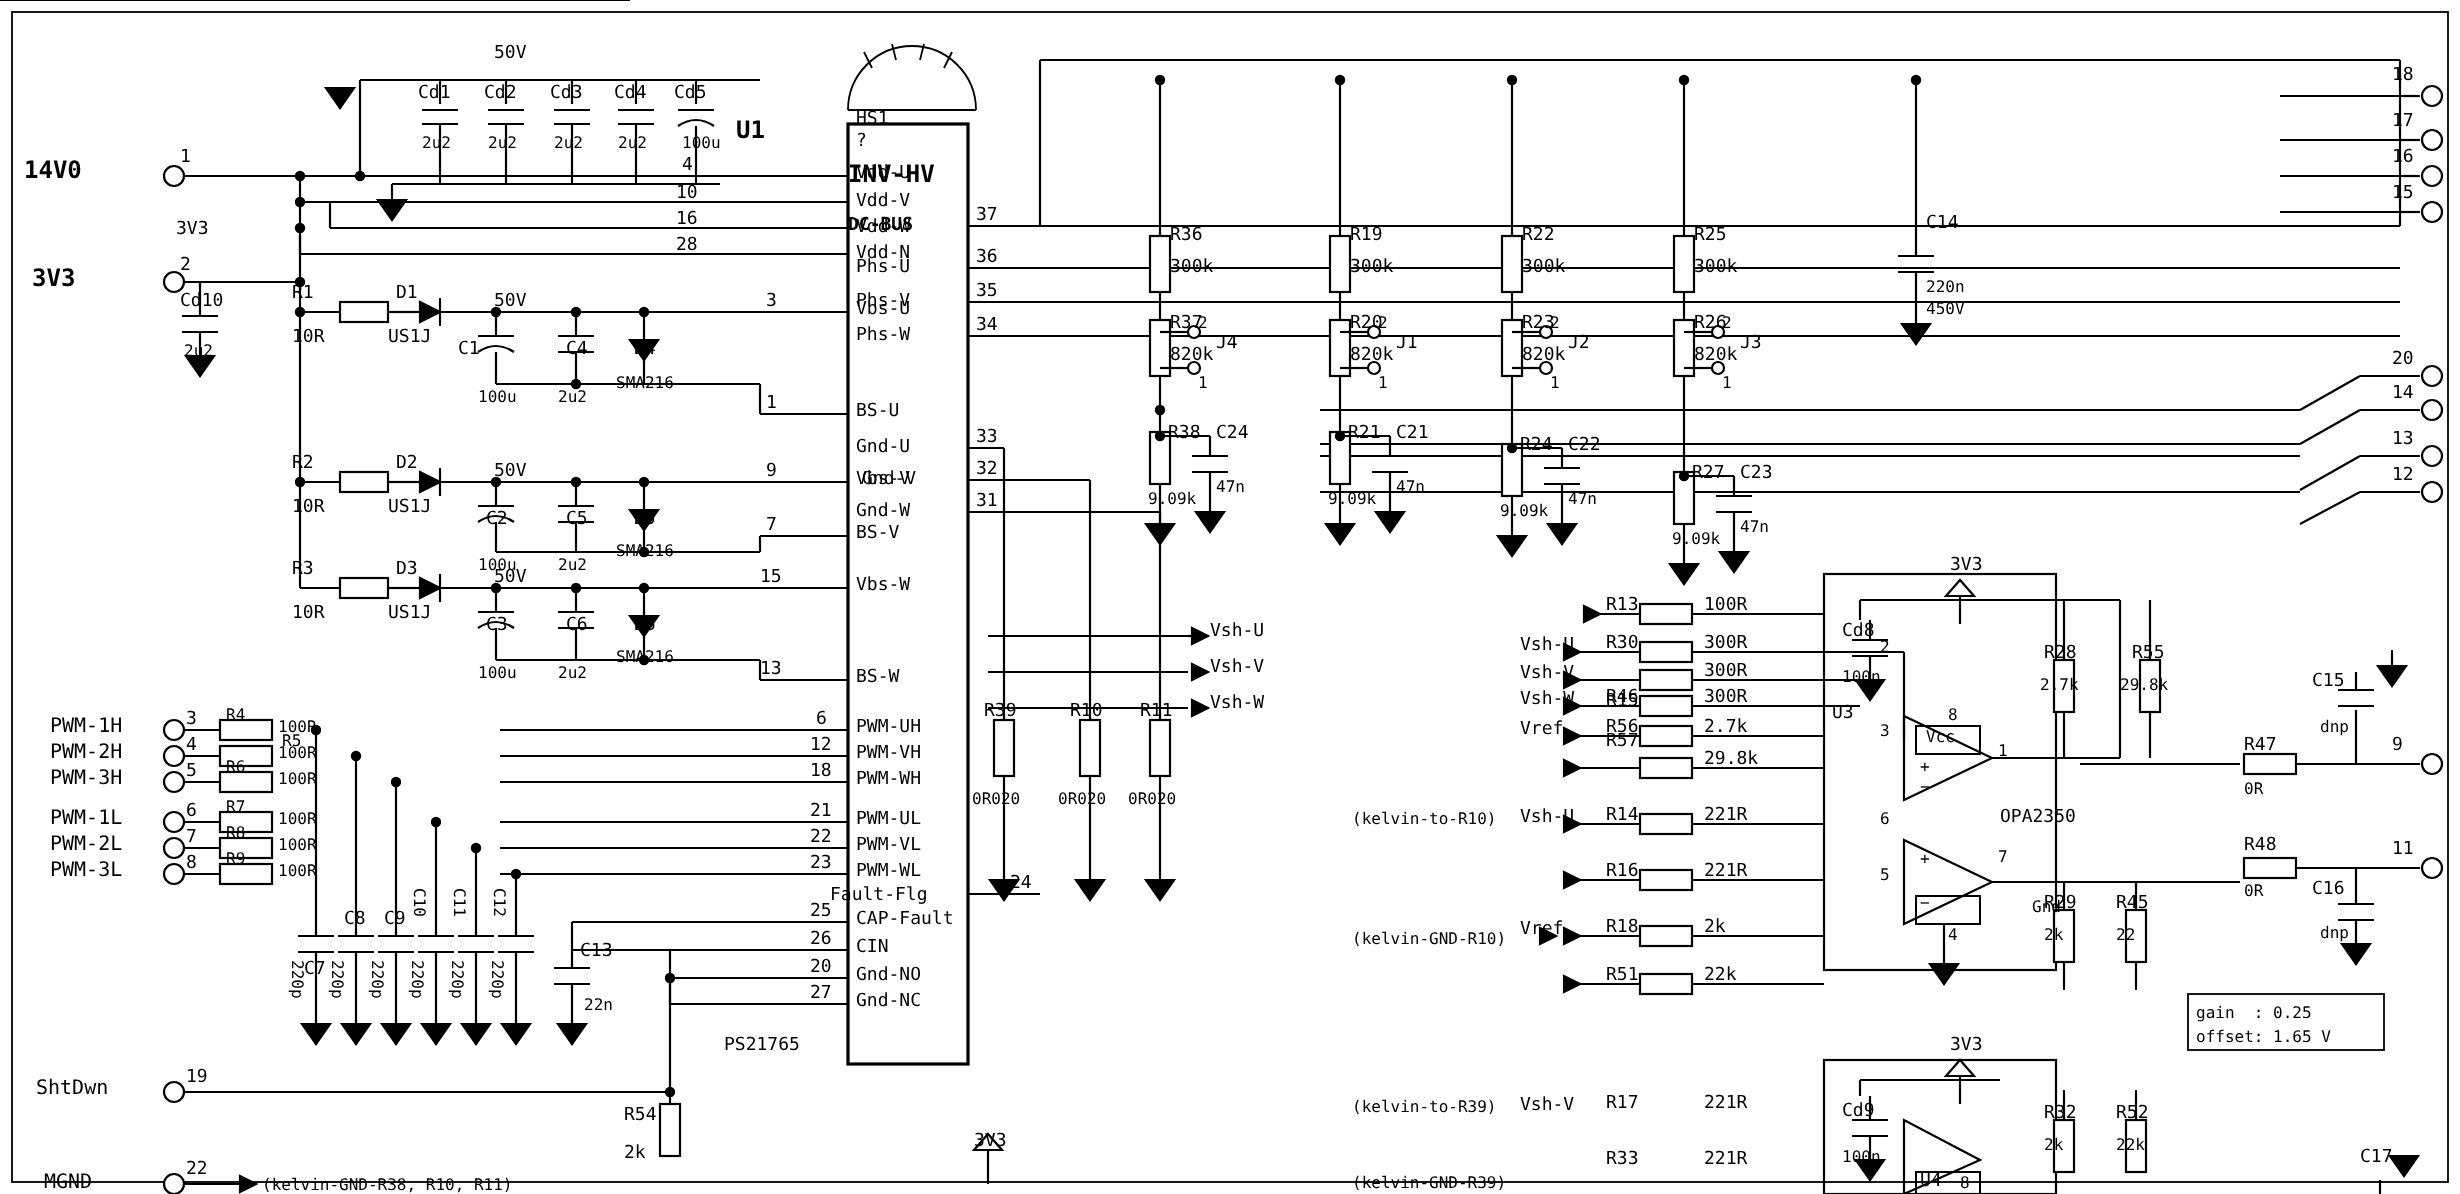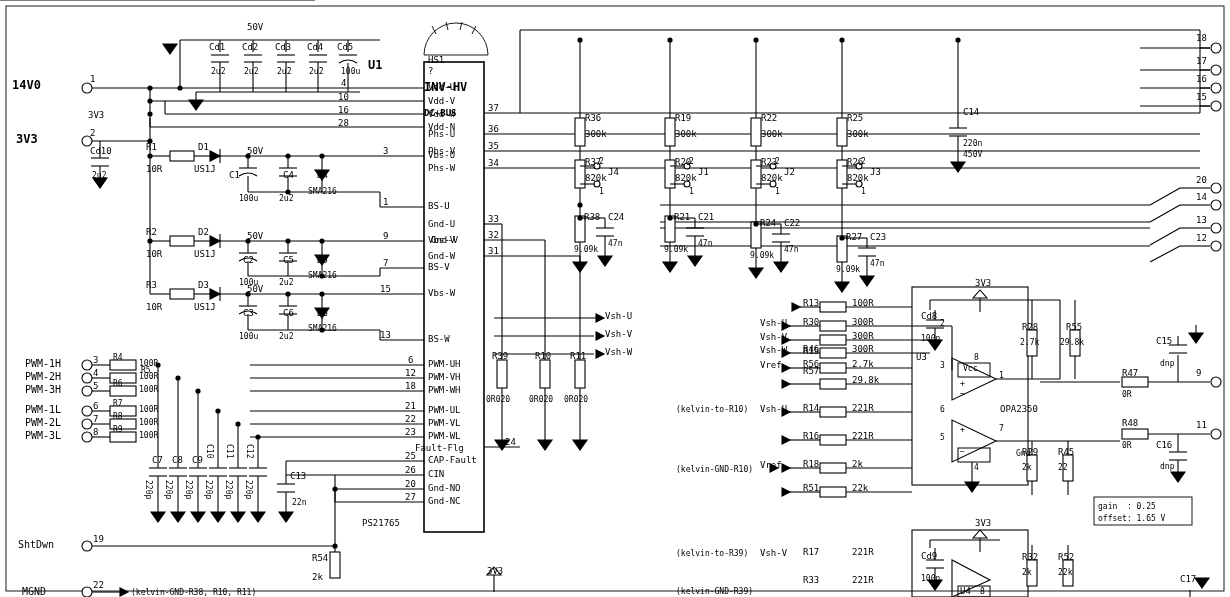--- a/index.html
+++ b/index.html
@@ -767,21 +767,21 @@
   <div class="lbl s8" style="left:139px;top:371px;">100R</div>
   <div class="lbl s8" style="left:113px;top:378px;">R6</div>
   <div class="lbl s8" style="left:139px;top:384px;">100R</div>
   <div class="lbl s8" style="left:113px;top:398px;">R7</div>
   <div class="lbl s8" style="left:139px;top:404px;">100R</div>
   <div class="lbl s8" style="left:113px;top:411px;">R8</div>
   <div class="lbl s8" style="left:139px;top:417px;">100R</div>
   <div class="lbl s8" style="left:113px;top:424px;">R9</div>
   <div class="lbl s8" style="left:139px;top:430px;">100R</div>
 
-  <div class="lbl s9" style="left:152px;top:455px;">C7</div>
+  <div class="lbl s9" style="left:152px;top:480px;">C7</div>
   <div class="lbl s9" style="left:172px;top:455px;">C8</div>
   <div class="lbl s9" style="left:192px;top:455px;">C9</div>
   <div class="lbl s8" style="left:215px;top:444px;transform:rotate(90deg);transform-origin:left top;">C10</div>
   <div class="lbl s8" style="left:235px;top:444px;transform:rotate(90deg);transform-origin:left top;">C11</div>
   <div class="lbl s8" style="left:255px;top:444px;transform:rotate(90deg);transform-origin:left top;">C12</div>
   <div class="lbl s8" style="left:154px;top:480px;transform:rotate(90deg);transform-origin:left top;">220p</div>
   <div class="lbl s8" style="left:174px;top:480px;transform:rotate(90deg);transform-origin:left top;">220p</div>
   <div class="lbl s8" style="left:194px;top:480px;transform:rotate(90deg);transform-origin:left top;">220p</div>
   <div class="lbl s8" style="left:214px;top:480px;transform:rotate(90deg);transform-origin:left top;">220p</div>
   <div class="lbl s8" style="left:234px;top:480px;transform:rotate(90deg);transform-origin:left top;">220p</div>

